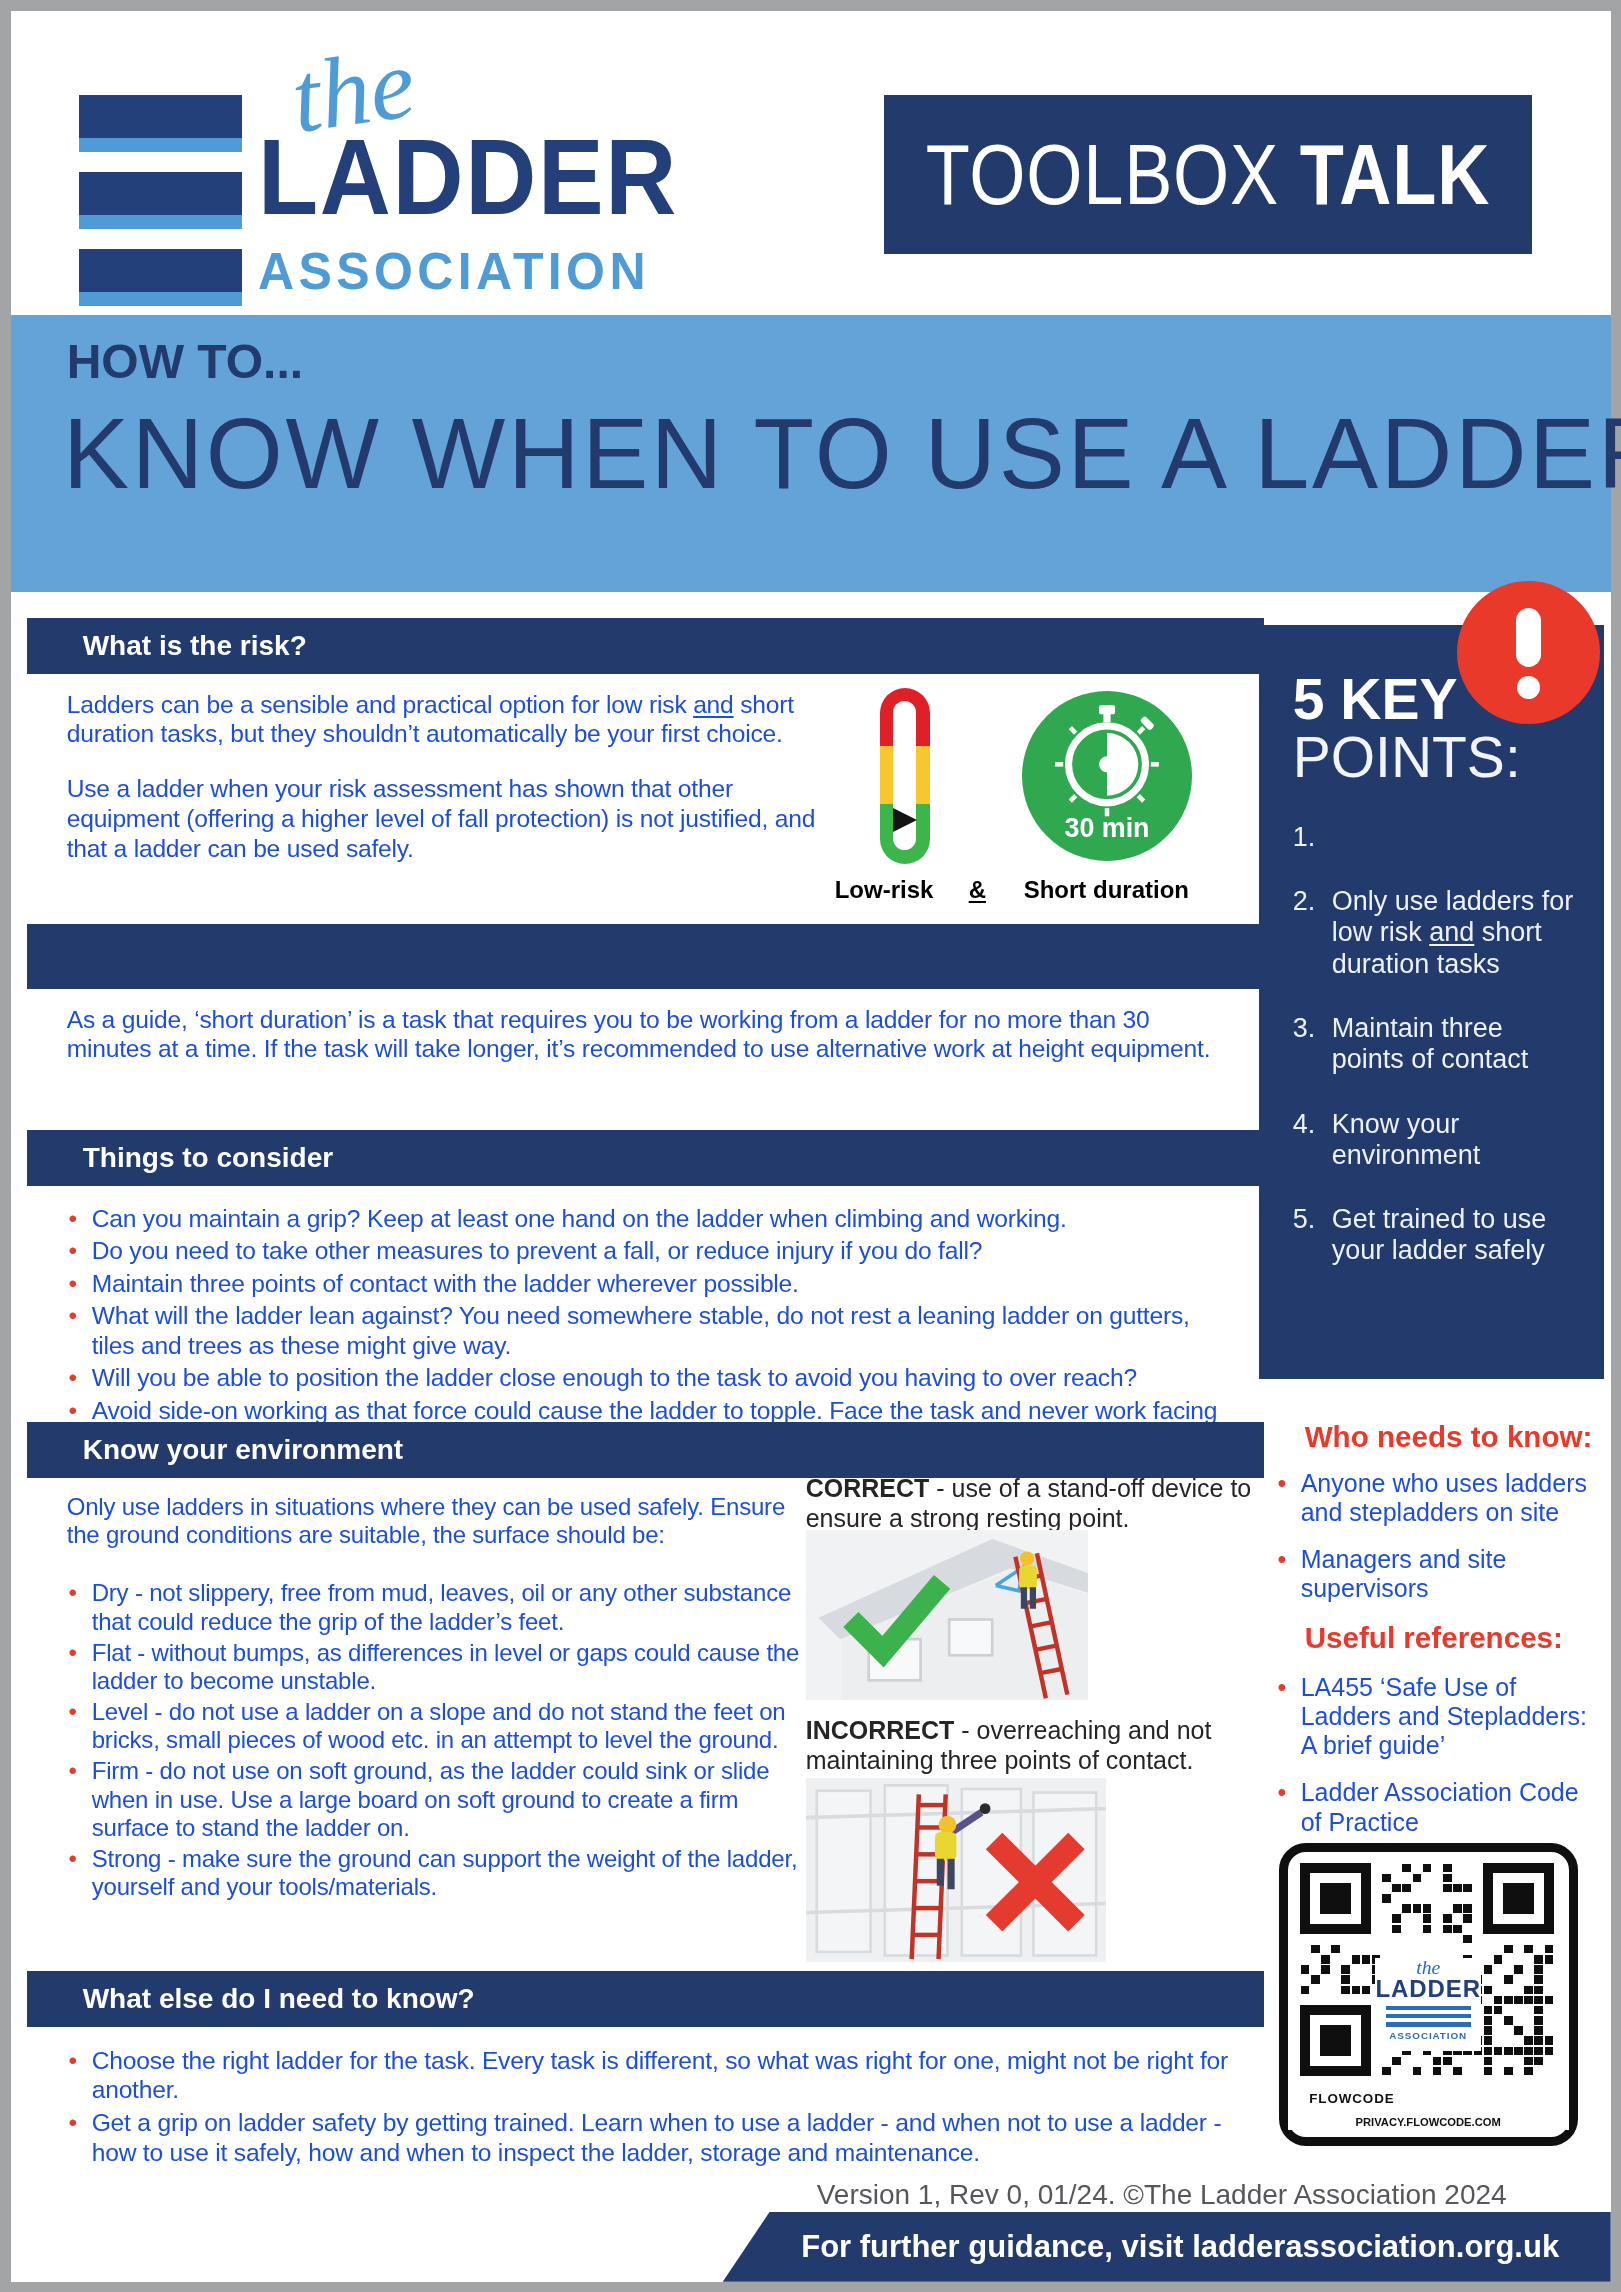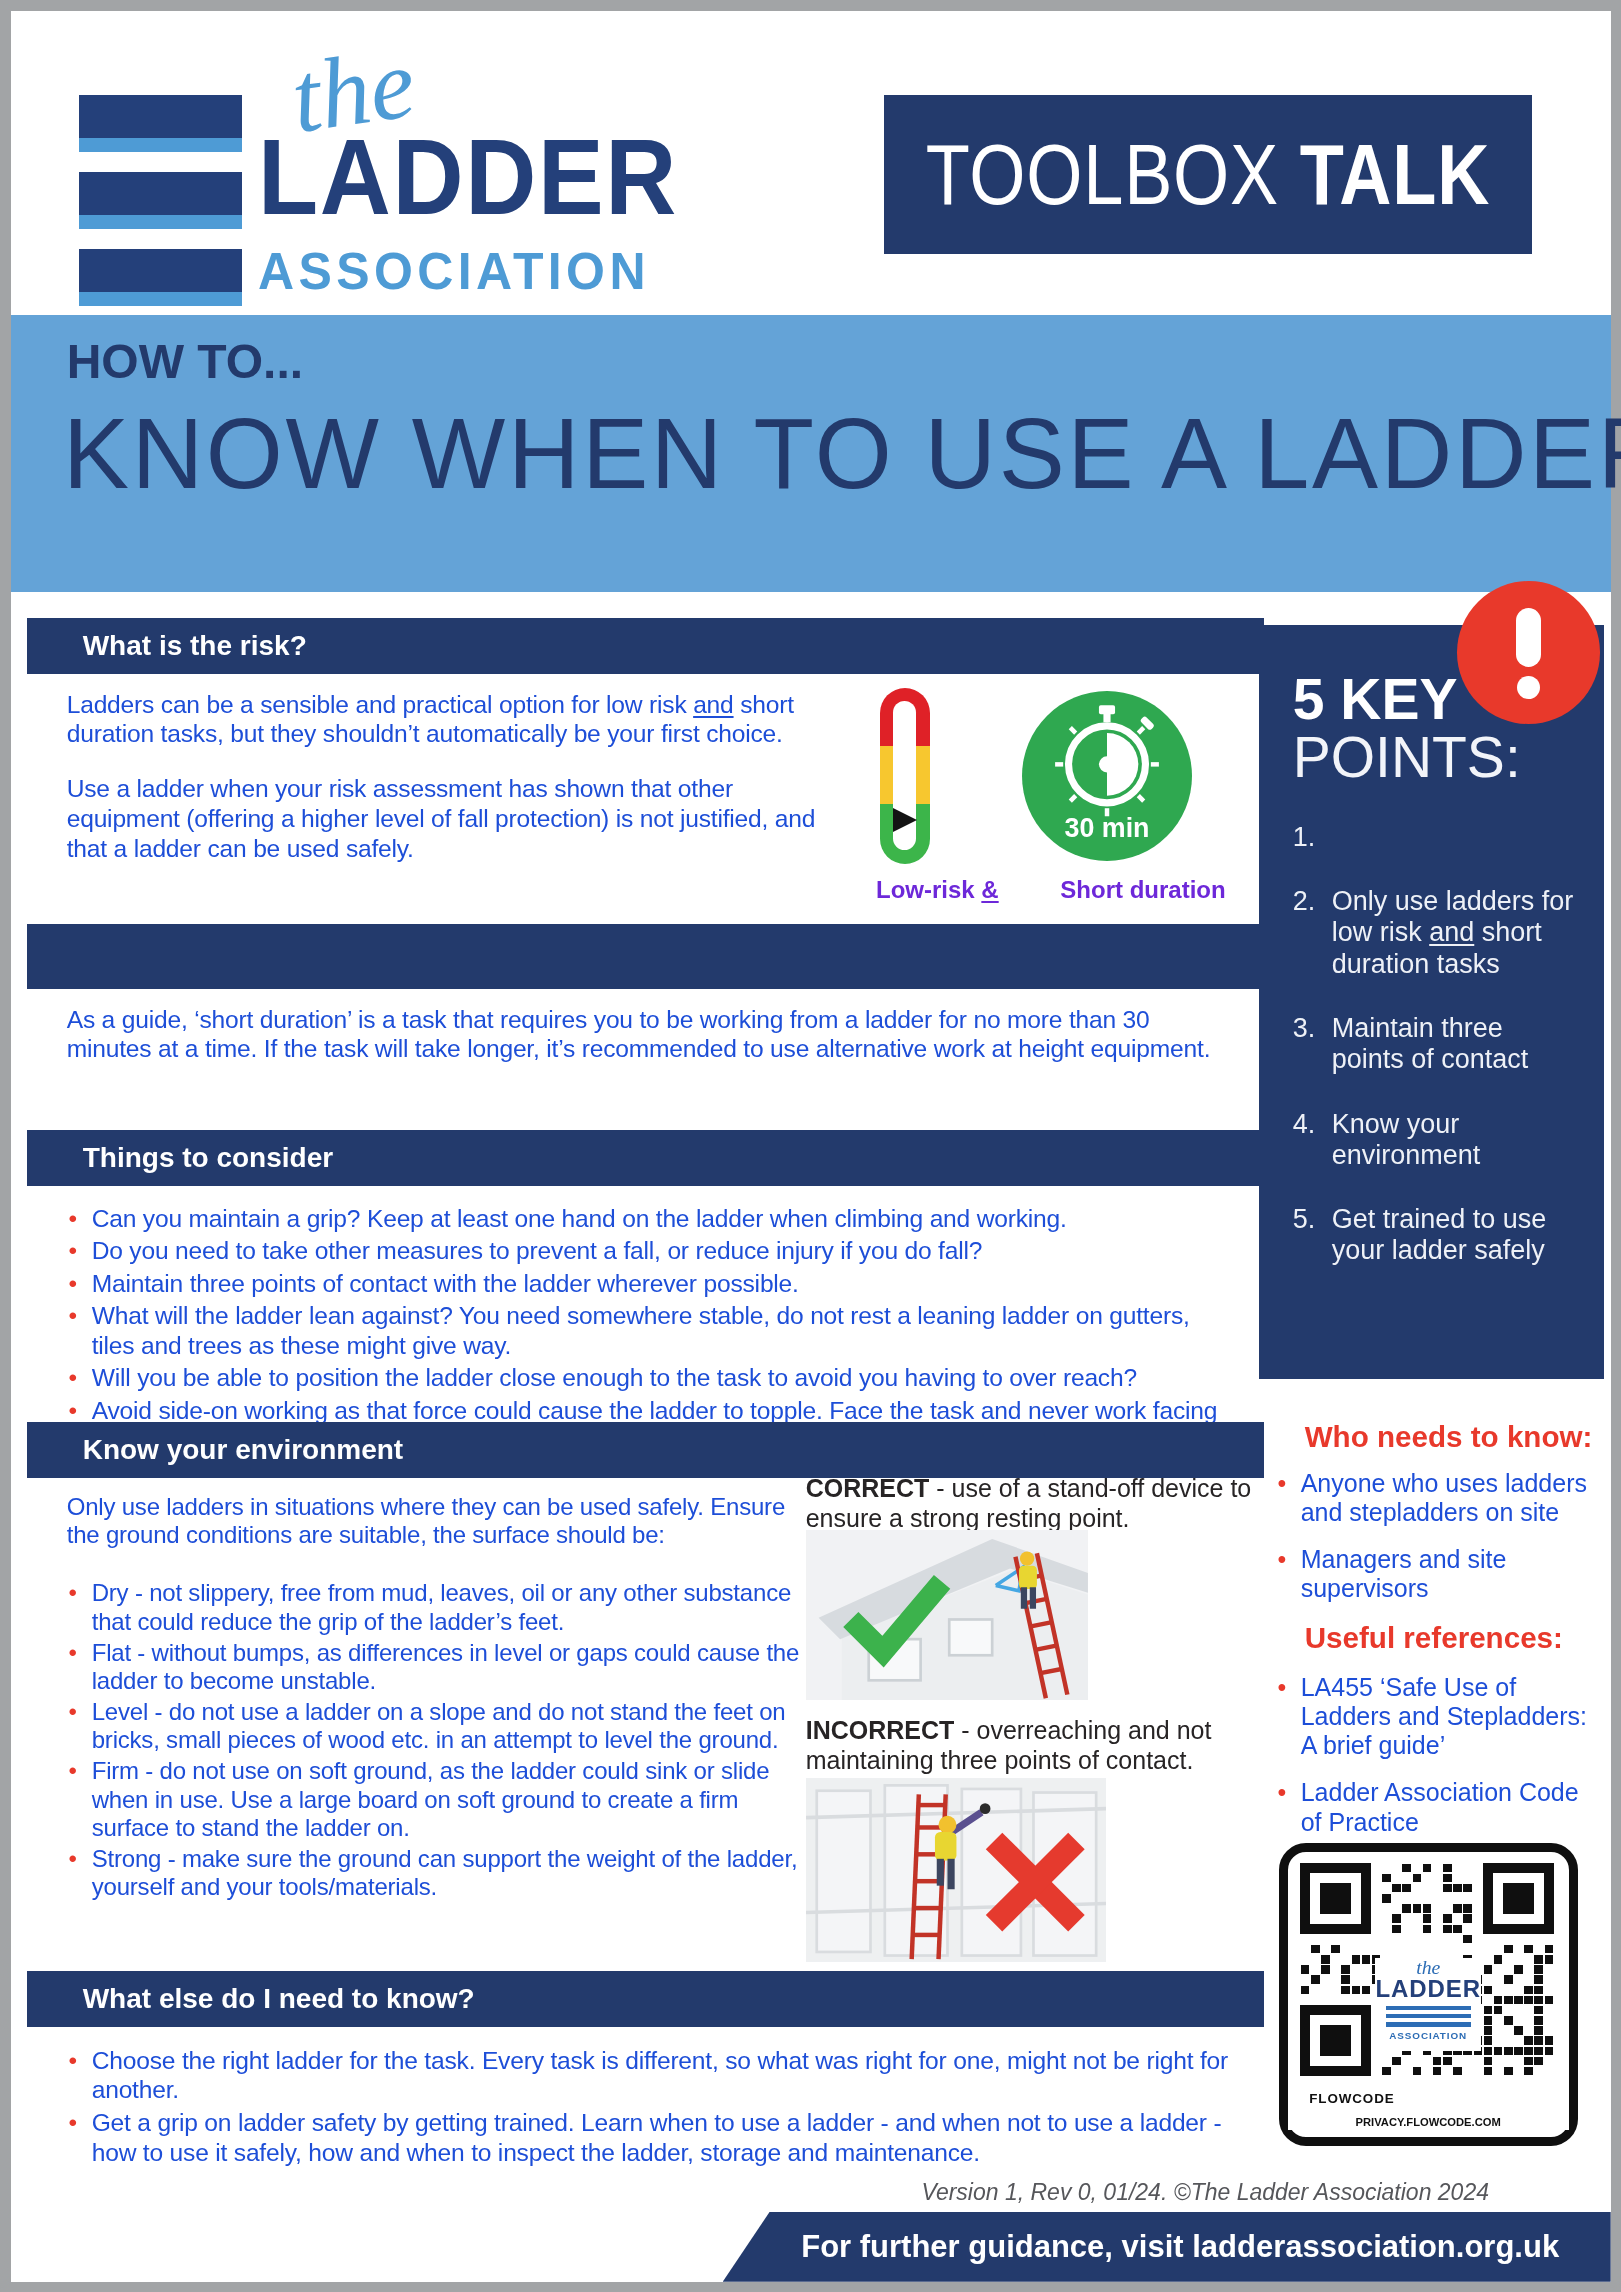--- a/index.html
+++ b/index.html
@@ -42,21 +42,21 @@
   .blist{list-style:none;margin:0;padding:0;}
   .blist li{position:relative;padding-left:25px;margin-bottom:2.7px;}
   .blist li::before{content:"•";position:absolute;left:1.8px;top:0;color:#e8392b;}
 
   
   .gauge{position:absolute;left:869px;top:677px;width:50px;height:176px;border-radius:25px;
          background:linear-gradient(#df2127 0 33%,#f7c72f 33% 66%,#3cb54a 66% 100%);}
   .gauge-inner{position:absolute;left:13.4px;top:13.4px;right:13.4px;bottom:13.4px;background:#ffffff;border-radius:12.5px;}
   .gauge-arrow{position:absolute;left:13.4px;top:120px;width:0;height:0;
                border-left:24px solid #141414;border-top:12.5px solid transparent;border-bottom:12.5px solid transparent;}
-  .icon-label{position:absolute;font-size:24px;font-weight:bold;color:#6d28d9;text-align:right;}
+  .icon-label{position:absolute;font-size:24px;font-weight:bold;color:#000000;text-align:left;}
 
   
   .panel{position:absolute;left:1248px;top:614px;width:345px;height:754px;background:#233a6c;color:#eef1f7;
          box-sizing:border-box;padding:45px 25px 0 34px;}
   .kp-head-bold{font-size:57px;font-weight:bold;color:#ffffff;line-height:1.02;}
   .kp-head-light{font-size:57px;font-weight:normal;color:#f2f4f9;line-height:1.05;}
   .kp-list{margin-top:34px;}
   .kp-item{display:flex;font-size:27px;line-height:1.16;margin-bottom:33px;}
   .kp-num{flex:none;width:39px;}
   .alert-circle{position:absolute;left:1446px;top:570px;width:143px;height:143px;border-radius:50%;
@@ -84,21 +84,21 @@
   .qr-logo .l{display:block;font-size:24px;font-weight:bold;color:#24407a;letter-spacing:0.9px;line-height:1;}
   .qr-logo .bars{margin:4.5px 10.7px 3.6px 10.7px;}
   .qr-logo .bars div{height:4.5px;background:#2d6db5;margin-bottom:3.6px;}
   .qr-logo .a{display:block;font-size:9.9px;font-weight:bold;color:#2d6db5;letter-spacing:0.9px;}
   .qr-flow{position:absolute;left:18px;bottom:29px;font-size:13.4px;font-weight:bold;color:#101010;
            letter-spacing:0.9px;background:#ffffff;padding:1.8px 3.6px;}
   .qr-priv{position:absolute;left:0;right:0;bottom:7.2px;text-align:center;font-size:11.2px;font-weight:bold;
            color:#101010;background:#ffffff;padding:1.8px 0;}
 
   
-  .version{position:absolute;left:806px;top:2168px;width:777px;text-align:center;font-size:23px;color:#56575b;font-style:italic;}
+  .version{position:absolute;left:806px;top:2168px;width:777px;text-align:left;font-size:28px;color:#56575b;}
   .footer-strip{position:absolute;left:712px;top:2201px;width:888px;height:70px;background:#233a6c;
                 clip-path:polygon(47px 0,100% 0,100% 100%,0 100%);
                 display:flex;align-items:center;justify-content:center;}
   .footer-strip span{font-size:31px;font-weight:bold;color:#ffffff;padding-left:27px;white-space:nowrap;}
 </style>
 </head>
 <body>
 
 <div class="stage">
   <div class="page">

